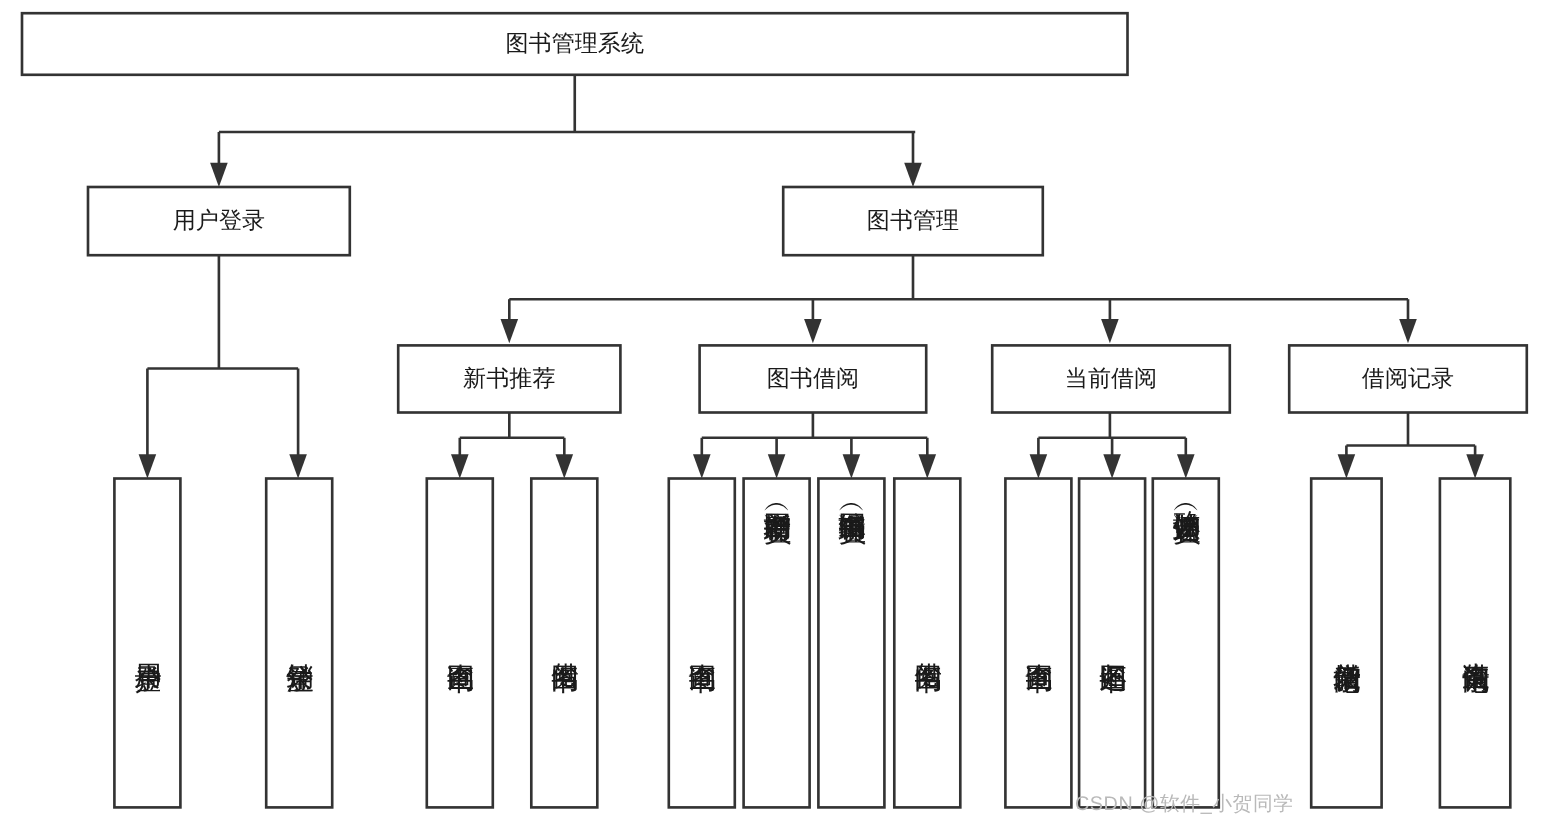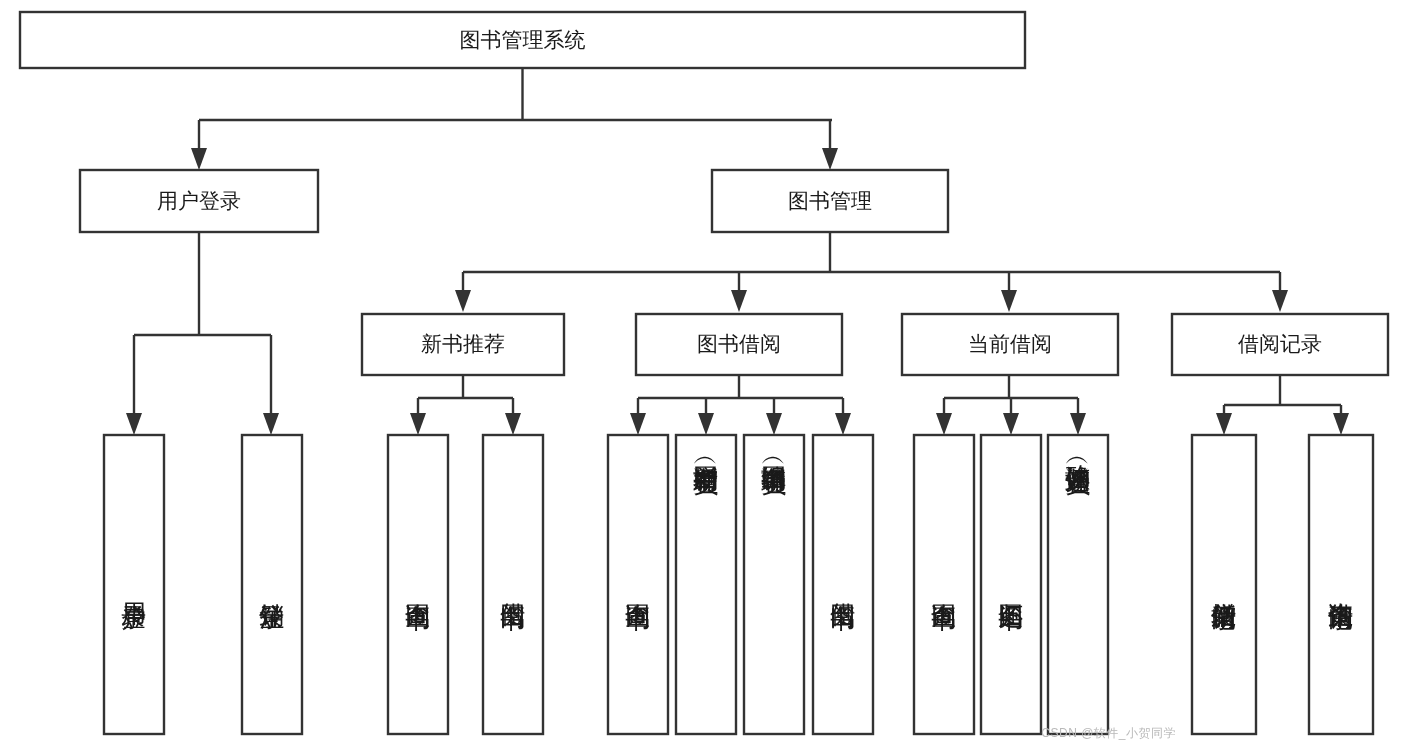--- a/index.html
+++ b/index.html
@@ -62,21 +62,21 @@
     justify-content: center;
     text-align: center;
     white-space: nowrap;
     pointer-events: none;
   }
   .watermark {
     position: absolute;
     right: 8px;
     bottom: 5px;
     font-family: "Liberation Sans", "DejaVu Sans", sans-serif;
-    font-size: 12px;
+    font-size: 18px;
     color: #b9b9b9;
     letter-spacing: 0.5px;
     white-space: nowrap;
   }
 </style>
 </head>
 <body>
 
 <div id="diagram-root">
 

